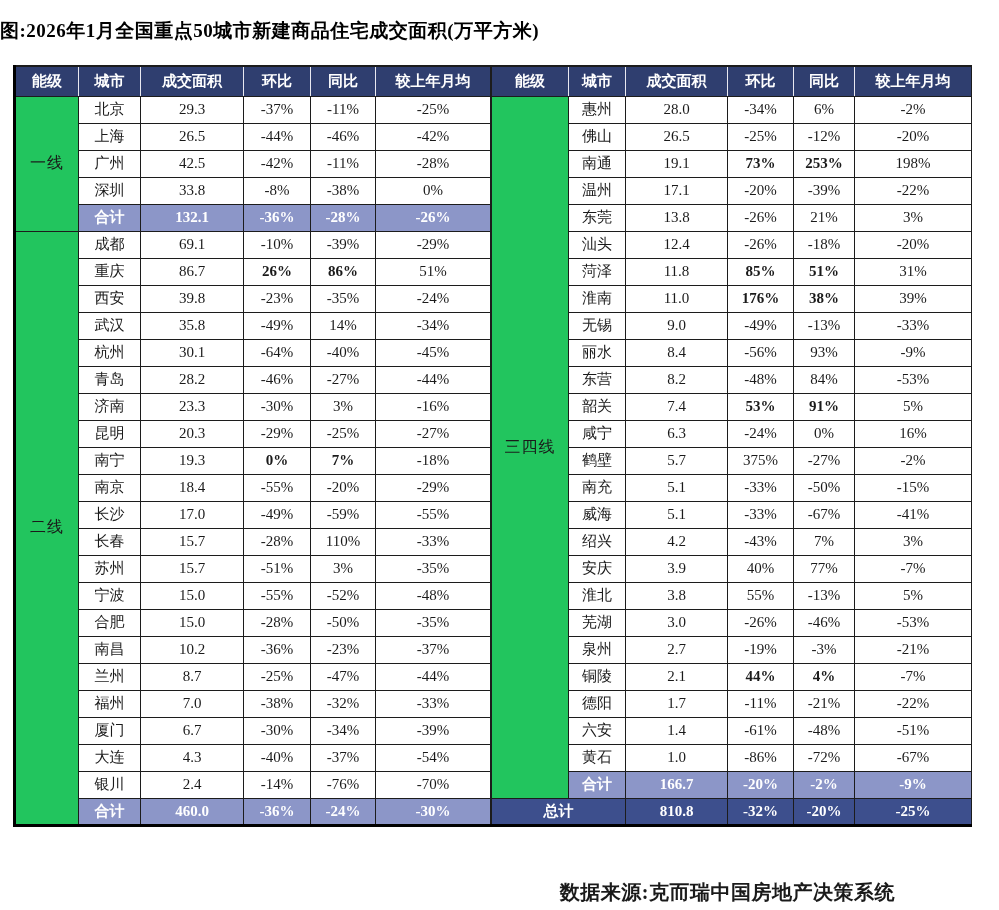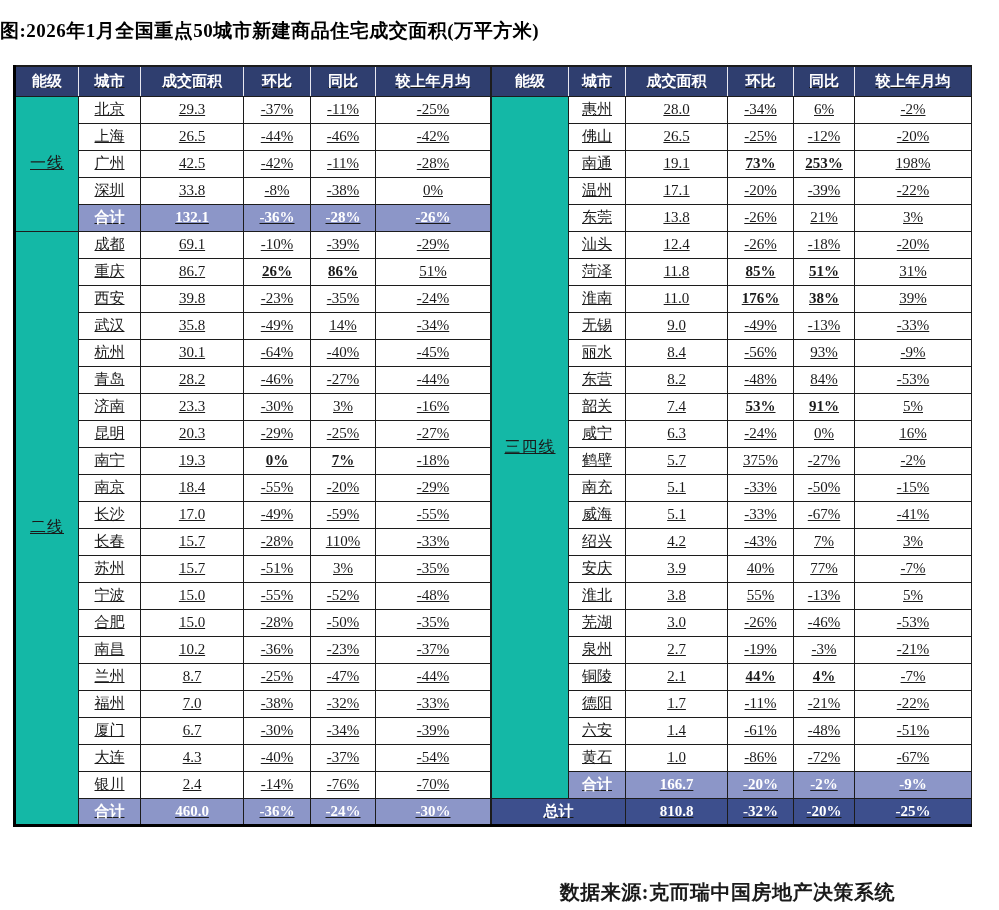--- a/index.html
+++ b/index.html
@@ -23,21 +23,20 @@
     position: absolute; left: 13px; top: 65px;
     width: 959px; height: 800px;
     display: flex;
   }
 
   table {
     border-collapse: collapse;
     table-layout: fixed;
     height: 608px;
     font-size: 15px;
-    text-decoration: underline;
   }
   #left-table  { width: 479px; border-left: 3px solid #000; border-bottom: 3px solid #000; }
   #right-table { width: 480px; border-right: 1px solid #1c1c1c; border-bottom: 3px solid #000; }
 
   th, td {
     border: 1px solid var(--border, #1c1c1c);
     text-align: center; vertical-align: middle;
     padding: 0 2px;
     overflow: hidden; white-space: nowrap;
   }
@@ -50,21 +49,21 @@
     border-left-color: #e8e8f0;
     border-right-color: #e8e8f0;
     border-top: 2px solid #1c1c1c;
     border-bottom: 1px solid #1c1c1c;
   }
   thead th:first-child { border-left-color: #1c1c1c; }
   thead th:last-child  { border-right-color: #1c1c1c; }
 
   tbody td { height: 27px; background: #ffffff; }
 
-  td.tier { font-size: 16px; background: #14b8a6; letter-spacing: 1px; text-align: center; }
+  td.tier { font-size: 16px; background: #22c55e; letter-spacing: 1px; text-align: center; }
 
   tr.subtotal td {
     background: var(--subtotal-bg, #8C96C8);
     color: var(--subtotal-text, #ffffff);
     font-weight: bold;
   }
   tr.grand td {
     background: var(--grand-bg, #3D4F8D);
     color: var(--grand-text, #ffffff);
     font-weight: bold;

